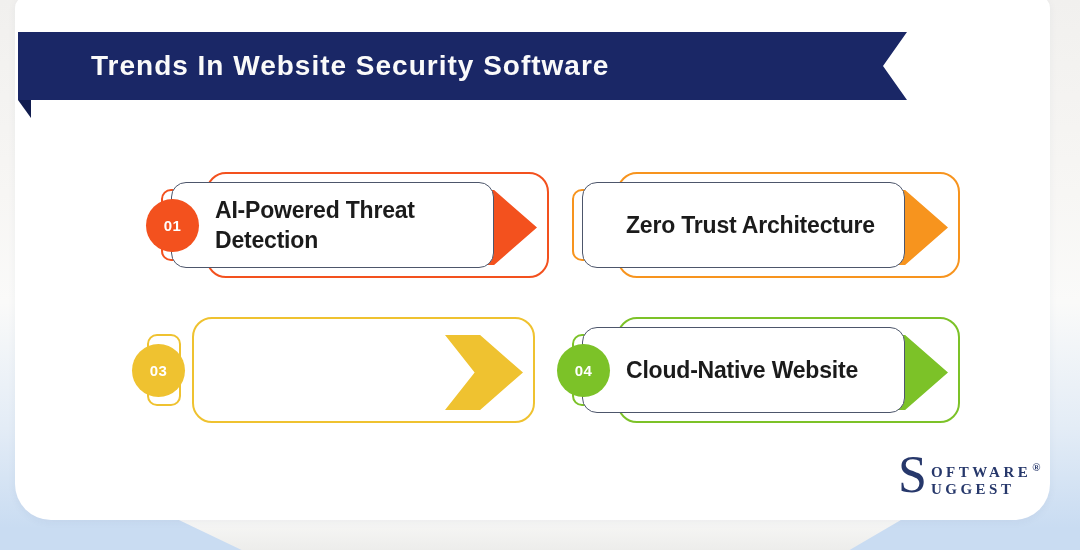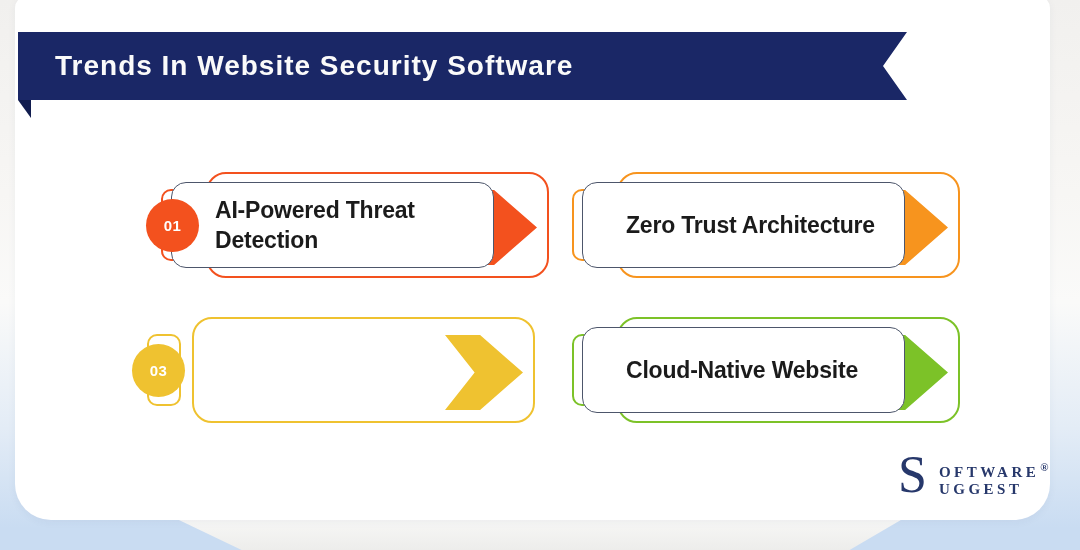--- a/index.html
+++ b/index.html
@@ -27,21 +27,21 @@
   }
 
   
   .banner {
     position:absolute; left:18px; top:32px; width:889px; height:68px;
     clip-path:polygon(0 0,100% 0,calc(100% - 24px) 50%,100% 100%,0 100%);
     z-index:4;
   }
   .banner-title {
     display:block; line-height:68px; padding-left:37px;
-    color:#FAFAFA; font-size:28px; font-weight:bold; letter-spacing:1px;
+    color:#FAFAFA; font-size:28px; font-weight:bold; letter-spacing:1px;margin-left:36px;
   }
   .banner-fold {
     position:absolute; left:18px; top:100px; width:13px; height:18px;
     clip-path:polygon(0 0,100% 0,100% 100%);
     z-index:3;
   }
 
   
   .item { position:absolute; width:410px; height:112px; z-index:5; }
 
@@ -85,21 +85,21 @@
   .pos-r2c1 { left:130px; top:315px; }
   .pos-r2c2 { left:555px; top:315px; }
 
   
   .logo {
     position:absolute; left:898px; top:452px; height:50px;
     display:flex; align-items:flex-start;
     font-family:"Liberation Serif", serif; z-index:6;
   }
   .logo-s { font-size:52px; line-height:46px; font-weight:normal; }
-  .logo-col { display:flex; flex-direction:column; margin-left:12px; padding-top:7px; }
+  .logo-col { display:flex; flex-direction:column; margin-left:4px; padding-top:7px; }
   .logo-line { font-size:15px; line-height:17px; letter-spacing:3.5px; font-weight:bold; white-space:nowrap; }
   .logo-reg { font-size:11px; vertical-align:6px; letter-spacing:0; margin-left:1px; }
 </style>
 </head>
 <body>
 
 <div class="stage">
 
   <div class="pedestal"></div>
 
@@ -140,20 +140,23 @@
     </div>
   </div>
 
   <div class="item pos-r2c2" style="--accent: #7CC228;">
     <div class="outline"></div>
     <div class="arrow"></div>
     <div class="tab"></div>
     <div class="card">
       <span class="label">Cloud-Native Website</span>
     </div>
+    <div class="badge">
+      <span>04</span>
+    </div>
   </div>
 
   <div class="logo" style="color: rgb(39, 56, 107);">
     <span class="logo-s">S</span>
     <span class="logo-col">
       <span class="logo-line"><span>OFTWARE</span><span class="logo-reg">®</span></span>
       <span class="logo-line">UGGEST</span>
     </span>
   </div>
 

